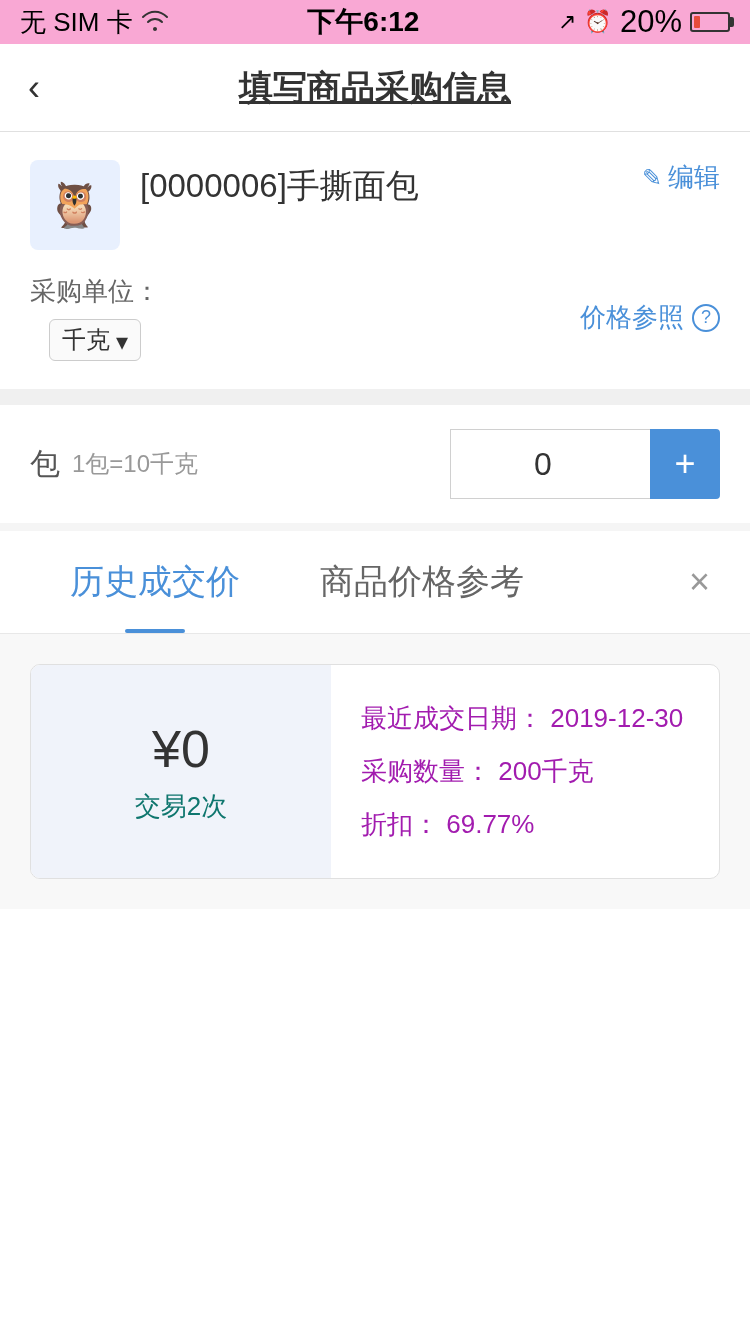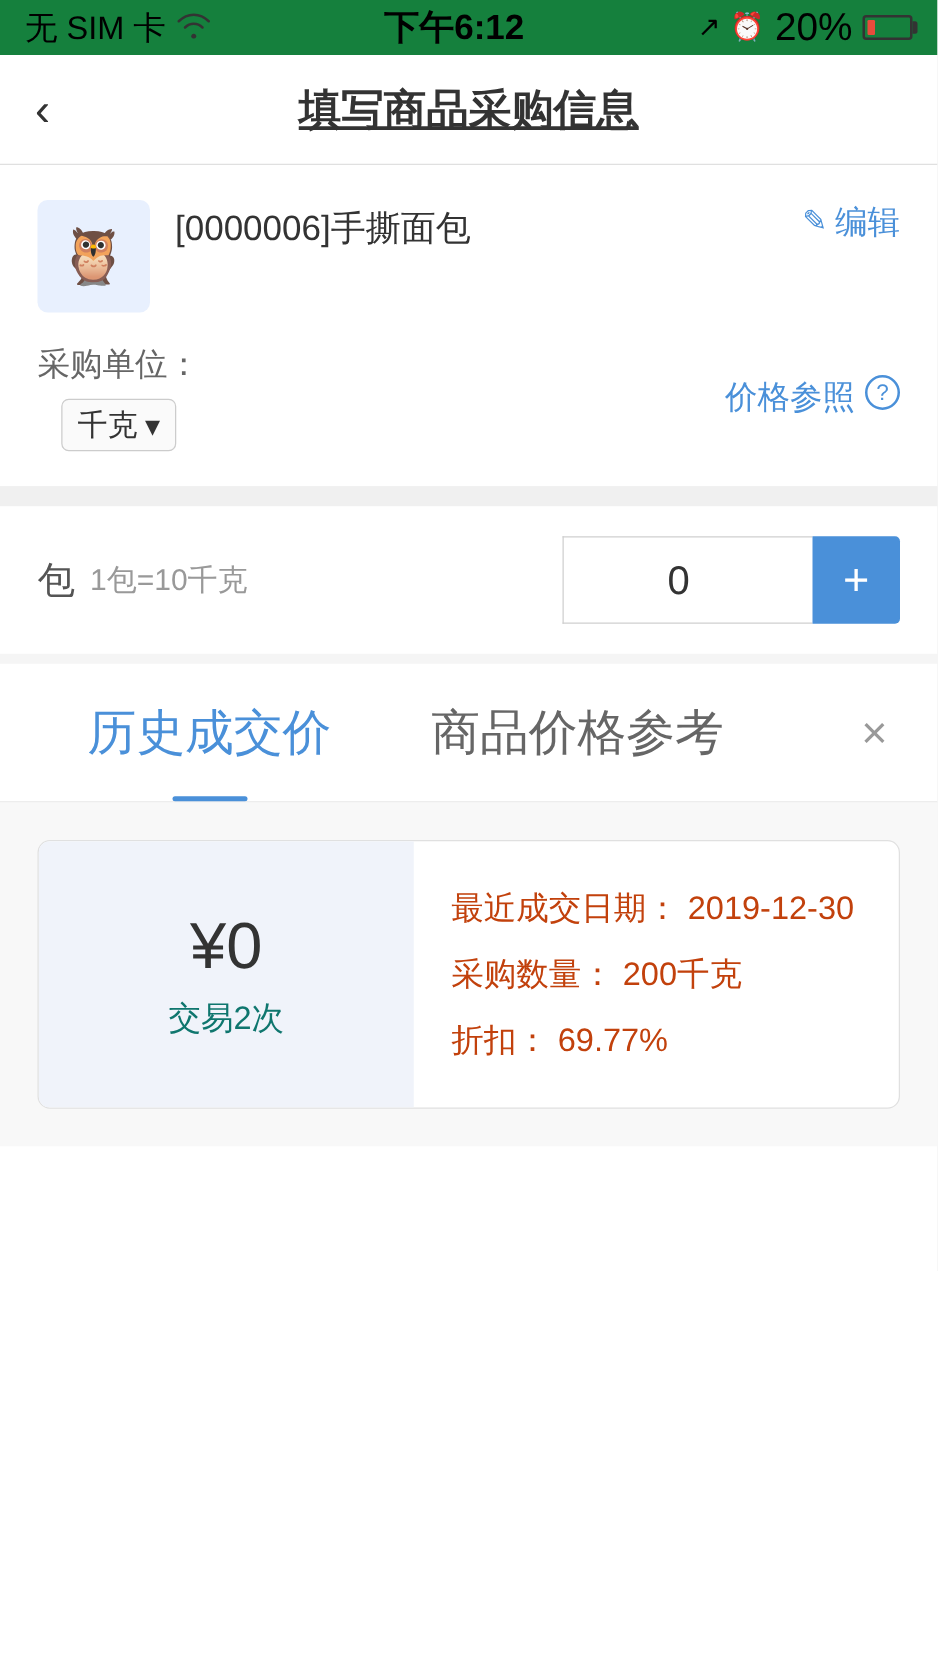--- a/index.html
+++ b/index.html
@@ -9,21 +9,21 @@
       min-height: 1334px;
       font-family: -apple-system, "PingFang SC", "Helvetica Neue", sans-serif;
       background: #f5f5f5;
       overflow-x: hidden;
     }
 
     
     .status-bar {
       width: 750px;
       height: 44px;
-      background: #15803d;
+      background: #f9a8d4;
       display: flex;
       align-items: center;
       justify-content: space-between;
       padding: 0 20px;
       font-size: 28px;
       font-weight: 500;
     }
     .status-left {
       display: flex;
       align-items: center;
@@ -122,21 +122,21 @@
       display: flex;
       align-items: center;
       justify-content: center;
       flex-shrink: 0;
     }
     .owl-icon {
       font-size: 44px;
       color: #7c9fc4;
     }
     .product-name {
-      font-size: 28px;
+      font-size: 33px;
       color: #333;
       font-weight: 500;
       padding-top: 4px;
     }
     .edit-btn {
       display: flex;
       align-items: center;
       gap: 6px;
       color: #4a90d9;
       font-size: 26px;
@@ -167,21 +167,21 @@
       border: 1px solid #ccc;
       border-radius: 6px;
       padding: 4px 12px;
       font-size: 24px;
       color: #333;
       background: #fafafa;
       cursor: pointer;
     }
     .price-ref {
       display: flex;
-      align-items: flex-start;
+      align-items: center;
       gap: 8px;
       color: #4a90d9;
       font-size: 26px;
       cursor: pointer;
     }
     .help-circle {
       width: 28px;
       height: 28px;
       border-radius: 50%;
       border: 2px solid #4a90d9;
@@ -261,21 +261,21 @@
       justify-content: space-between;
       border-bottom: 1px solid #e8e8e8;
       padding: 0 30px;
     }
     .tabs-list {
       display: flex;
       gap: 0;
     }
     .tab-item {
       padding: 28px 40px;
-      font-size: 39px;
+      font-size: 34px;
       color: #666;
       cursor: pointer;
       position: relative;
     }
     .tab-item.active {
       color: #4a90d9;
       font-weight: 500;
     }
     .tab-item.active::after {
       content: '';
@@ -330,21 +330,21 @@
     }
     .price-details {
       flex: 1;
       padding: 36px 30px;
       display: flex;
       flex-direction: column;
       gap: 18px;
     }
     .price-detail-row {
       font-size: 26px;
-      color: #c2410c;
+      color: #a21caf;
     }
 
     
     .bottom-space {
       height: 600px;
       background: #fff;
     }
   </style>
 </head>
 <body>

